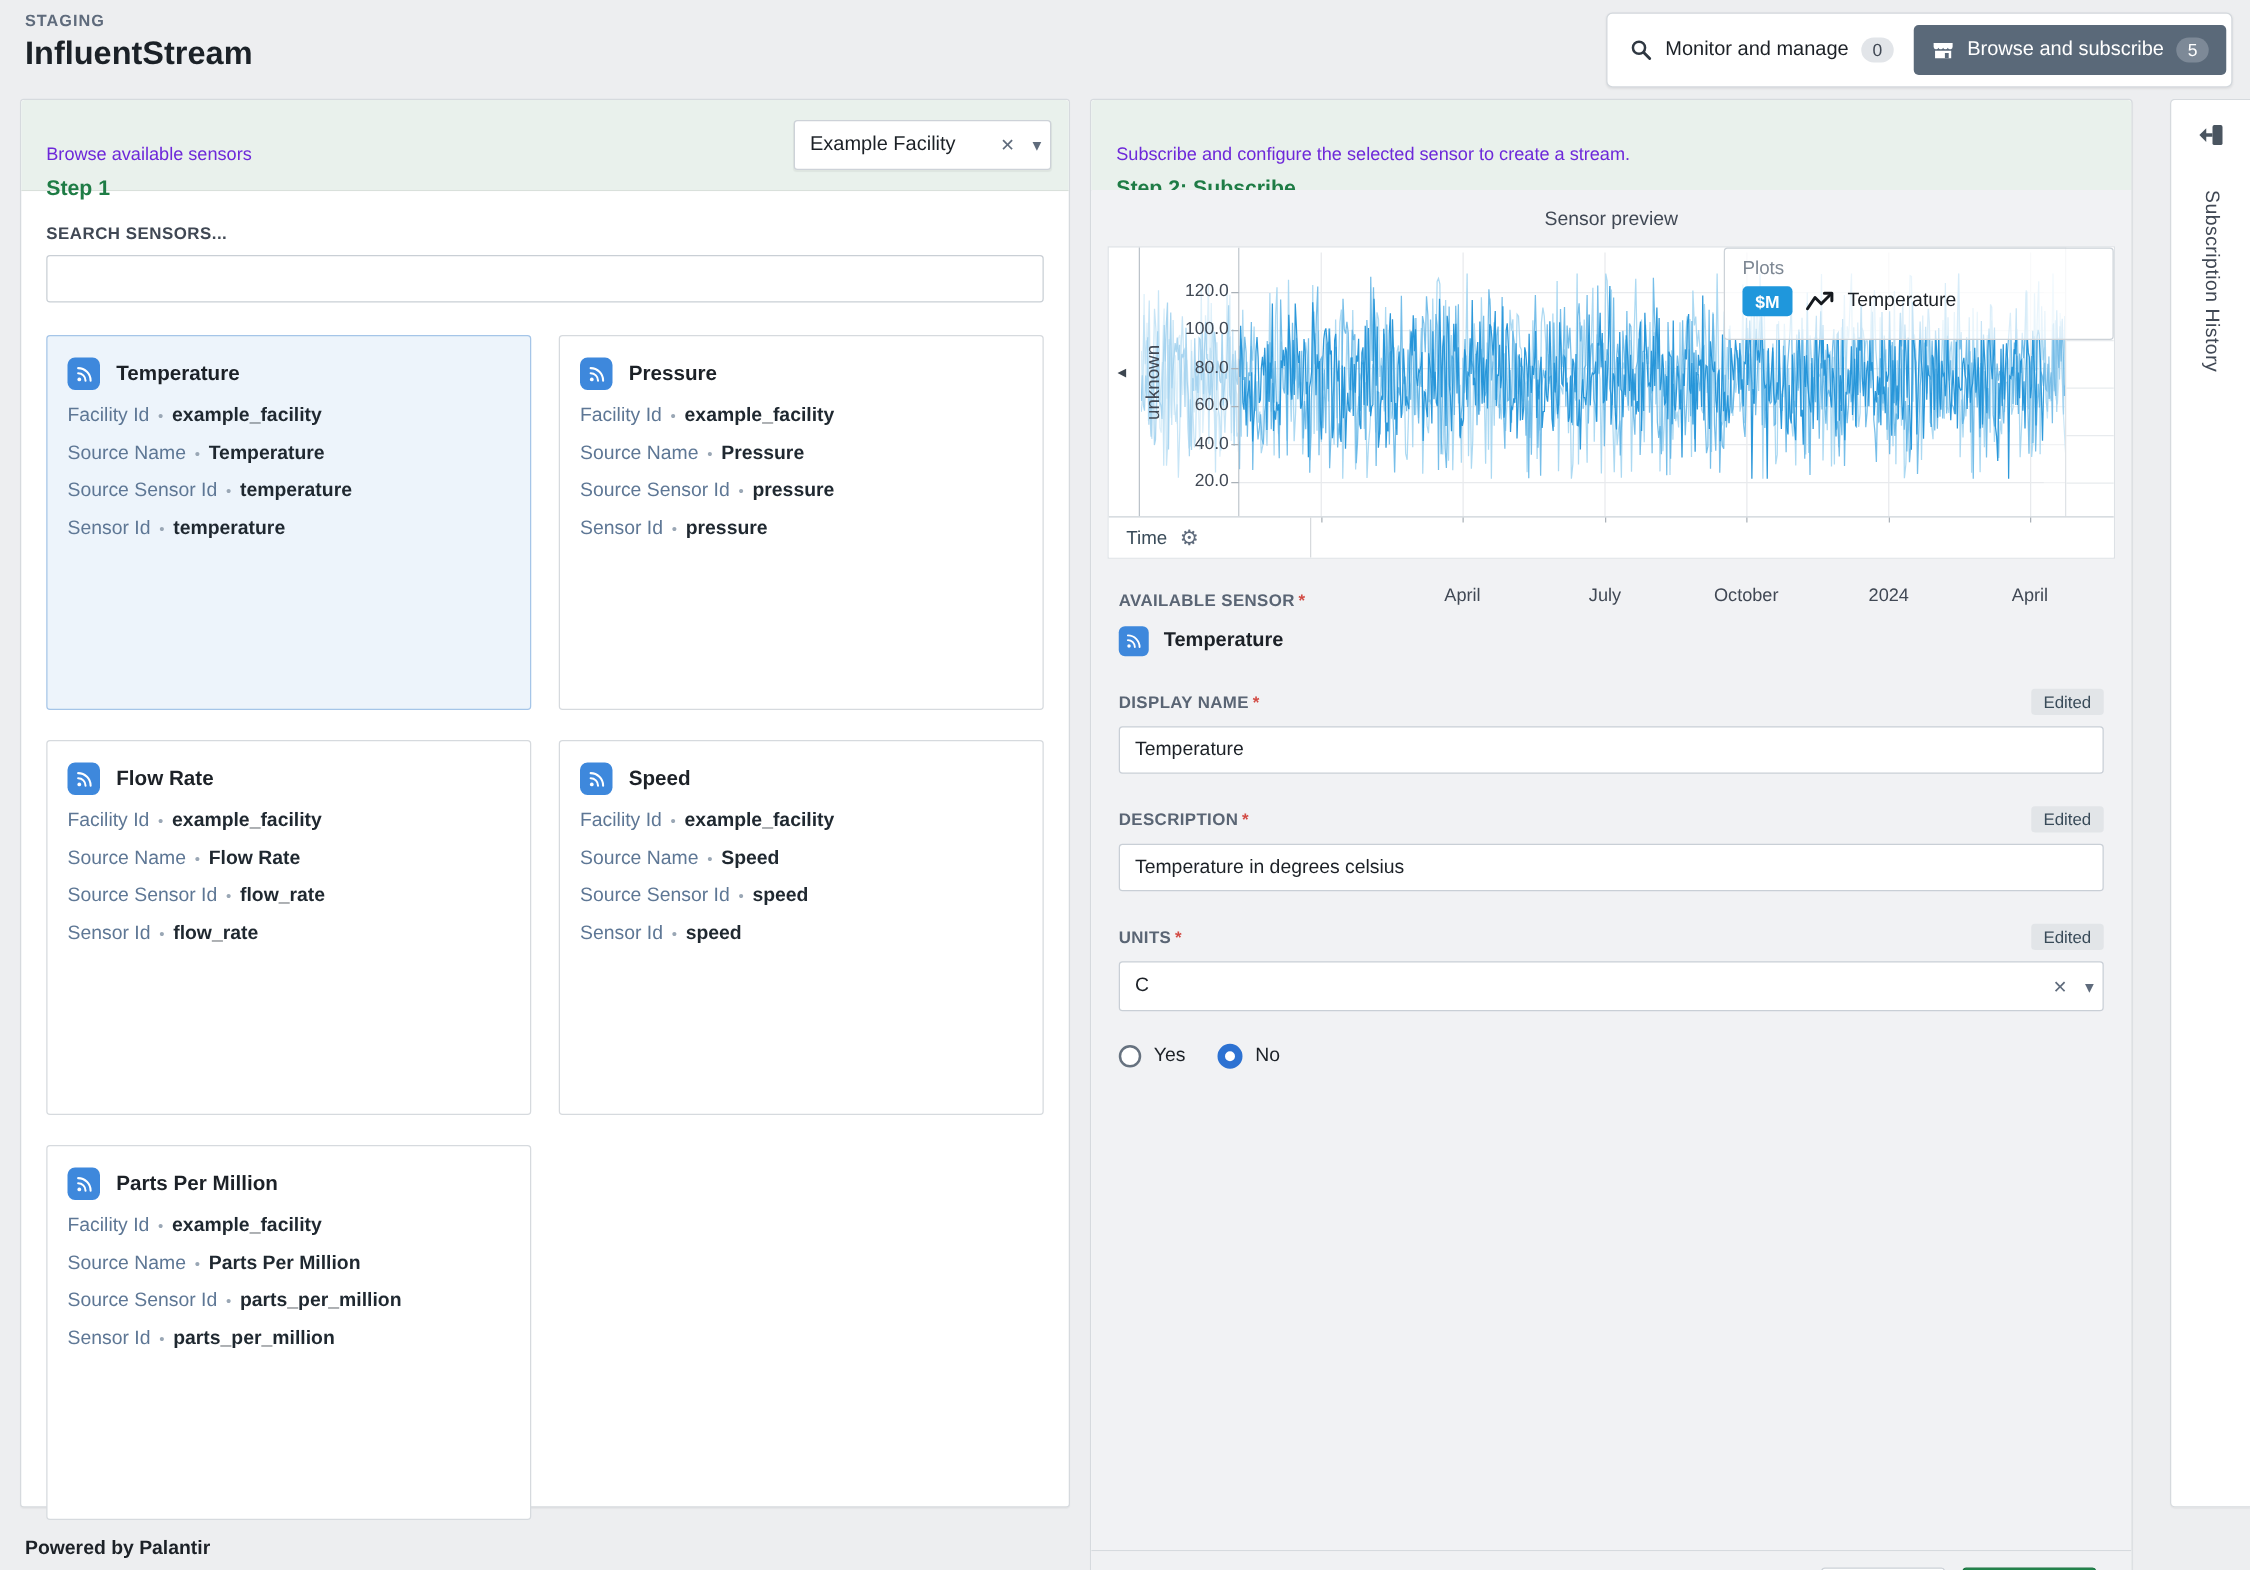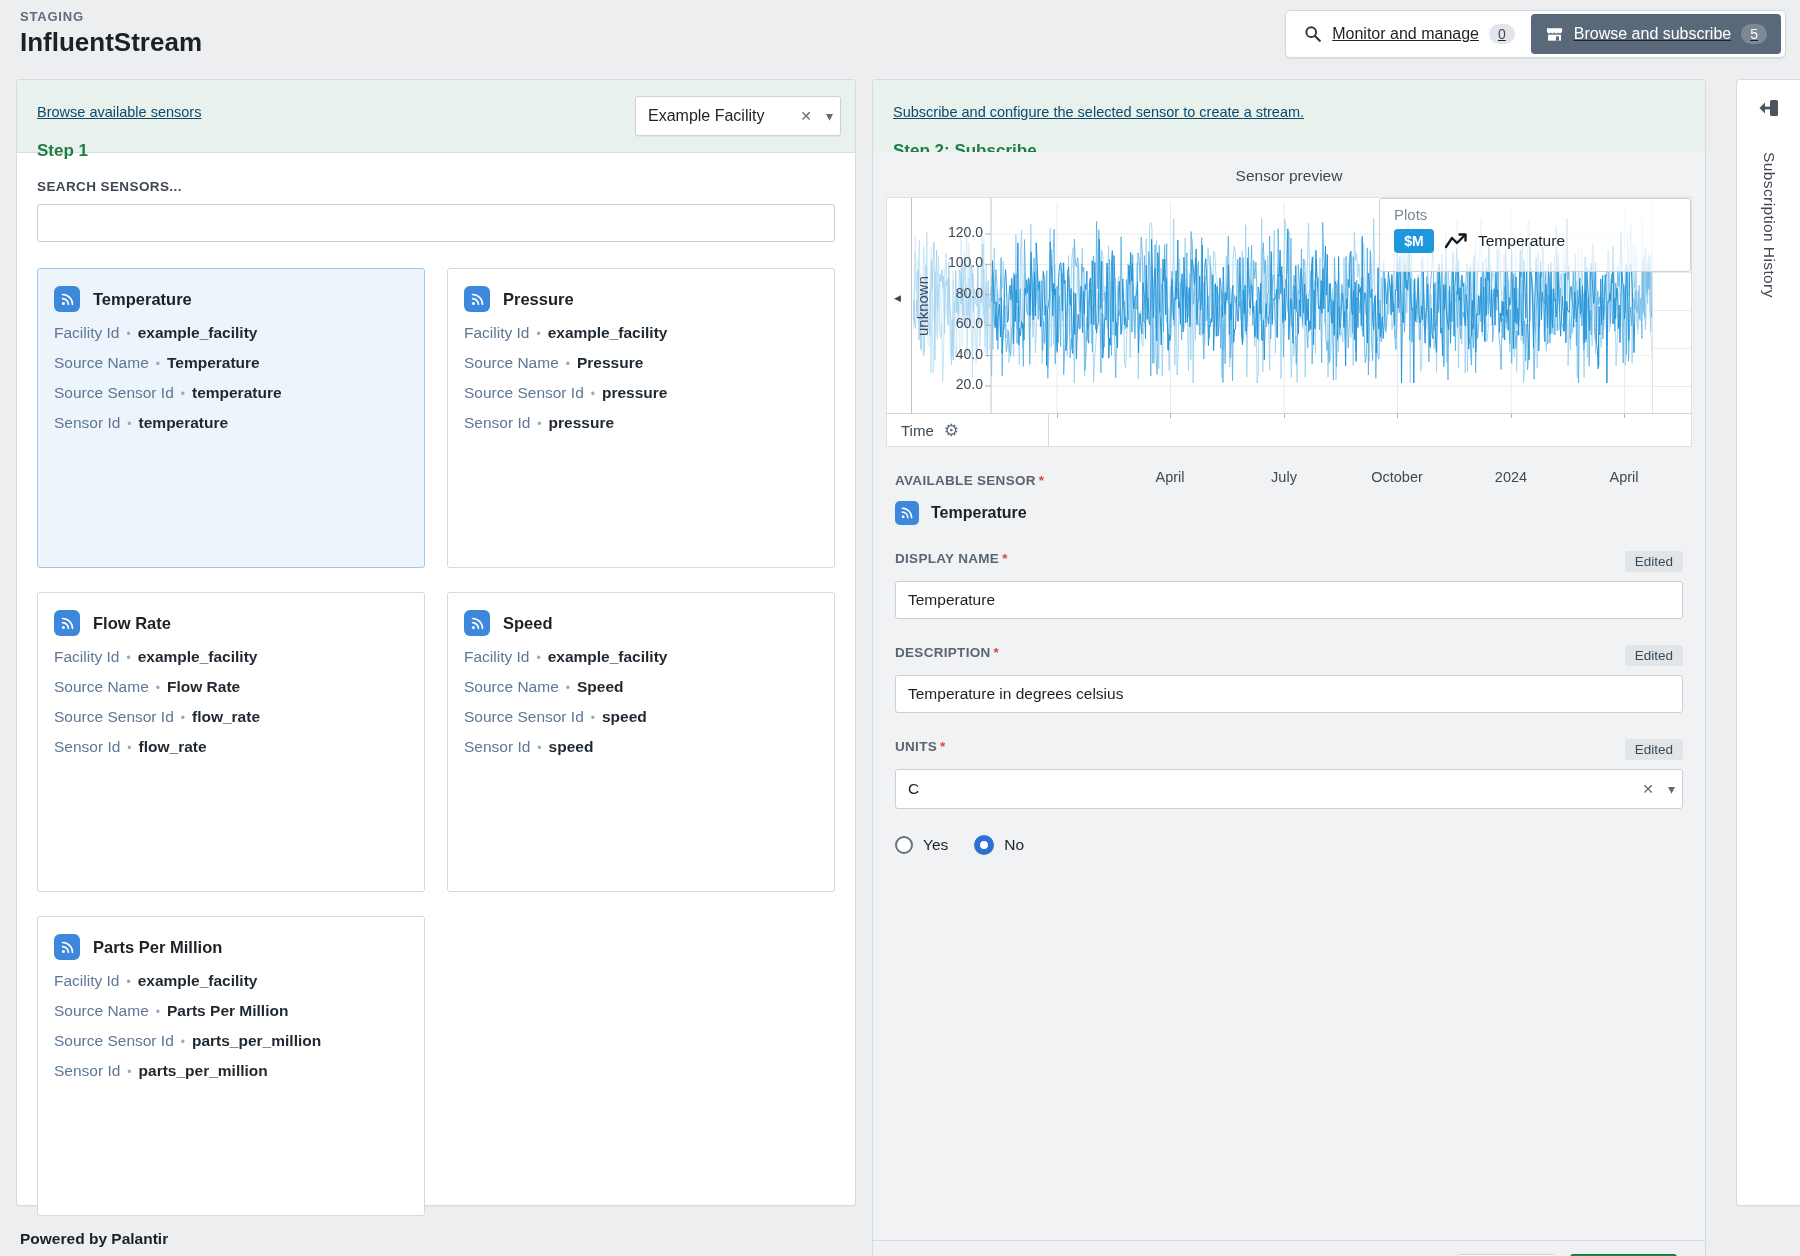--- a/index.html
+++ b/index.html
@@ -5,34 +5,34 @@
   html,body{margin:0;padding:0;}
   body{
     width:1800px;height:1256px;position:relative;
     background:#edeef0;
     font-family:"Liberation Sans",sans-serif;
     color:#1c2127;overflow:hidden;
   }
   
   .staging{position:absolute;left:20px;top:9px;font-size:13px;font-weight:700;color:#5f6b7c;letter-spacing:.8px;}
   .app-title{position:absolute;left:20px;top:27px;font-size:26px;font-weight:700;color:#1b2127;}
-  .seg{position:absolute;right:14px;top:10px;height:48px;display:flex;align-items:center;gap:2px;
-       background:#fff;border:1px solid #d3d8dd;border-radius:5px;padding:0 4px;box-shadow:0 1px 2px rgba(0,0,0,.07);box-sizing:border-box;text-decoration:underline;}
+  .seg{position:absolute;right:14px;top:10px;height:60px;display:flex;align-items:center;gap:2px;
+       background:#fff;border:1px solid #d3d8dd;border-radius:5px;padding:0 4px;box-shadow:0 1px 2px rgba(0,0,0,.07);box-sizing:border-box;}
   .seg-btn{display:flex;align-items:center;gap:10px;height:40px;padding:0 14px;border-radius:4px;font-size:16px;color:#1c2127;cursor:pointer;}
   .seg-btn.active{background:#5a6979;color:#fff;}
   .count-pill{border-radius:99px;padding:2px 9px;font-size:14px;background:#e2e5e9;color:#404854;}
   .seg-btn.active .count-pill{background:#7d8997;color:#fff;}
 
   
   .panel{position:absolute;top:79px;background:#fff;border:1px solid #d6dade;border-radius:3px;box-shadow:0 1px 1px rgba(0,0,0,.04);box-sizing:border-box;}
   #step1{left:16px;width:840px;height:1127px;}
   #step2{left:872px;width:834px;height:1227px;}
   .panel-head{height:72px;background:#e9f1ec;border-bottom:1px solid #d9e0db;position:relative;border-radius:3px 3px 0 0;}
   .step-title{position:absolute;left:20px;top:13px;font-size:17px;font-weight:700;color:#1e7c45;margin-top:48px;}
-  .step-sub{position:absolute;left:20px;top:24px;font-size:14.5px;color:#0c4a6e;text-decoration:underline;}
+  .step-sub{position:absolute;left:20px;top:36px;font-size:14.5px;color:#6d28d9;}
 
   
   .facility{position:absolute;right:14px;top:16px;width:206px;height:40px;background:#fff;border:1px solid #cdd2d8;border-radius:3px;
             display:flex;align-items:center;box-shadow:0 1px 1px rgba(0,0,0,.05);box-sizing:border-box;cursor:pointer;}
   .facility .val{flex:1;padding-left:12px;font-size:16px;color:#1c2127;}
   .ctrl-glyph{color:#5f6b7c;font-size:14px;padding:0 7px;cursor:pointer;}
 
   
   .s1-body{padding:26px 20px 0;}
   .search-label{font-size:13.5px;font-weight:700;color:#404854;letter-spacing:.4px;}
@@ -76,21 +76,21 @@
   .time-label{font-size:15px;color:#394b59;}
   .gear{font-size:17px;color:#5f6b7c;cursor:pointer;}
   .mt{position:absolute;top:7px;width:90px;text-align:center;font-size:14.5px;color:#404854;margin-top:48px;}
   .mt0{left:238px}.mt1{left:352px}.mt2{left:465px}.mt3{left:579px}.mt4{left:692px}
   .at{position:absolute;top:0;width:1px;height:4px;background:#aab1b8;}
   .at0{left:170px}.at1{left:283px}.at2{left:397px}.at3{left:510px}.at4{left:624px}.at5{left:737px}
 
   
   .form{padding:0 22px;}
   .fgroup{margin-top:26px;}
-  .label-row{display:flex;align-items:flex-start;justify-content:space-between;}
+  .label-row{display:flex;align-items:center;justify-content:space-between;}
   .flab{font-size:13.5px;font-weight:700;color:#5a6574;letter-spacing:.3px;}
   .req{color:#d24a43;margin-left:3px;font-weight:700;}
   .edited-badge{background:#e2e5e8;color:#394b59;font-size:13.5px;padding:3px 10px;border-radius:3px;}
   .tinput{margin-top:9px;width:100%;height:38px;border:1px solid #c9cfd6;border-radius:3px;background:#fff;box-sizing:border-box;padding:0 12px;font:inherit;font-size:15.5px;color:#1c2127;}
   .sensor-line{margin-top:13px;display:flex;align-items:center;gap:12px;font-size:16px;font-weight:600;}
   .select-box{margin-top:9px;height:38px;border:1px solid #c9cfd6;border-radius:3px;background:#fff;display:flex;align-items:center;cursor:pointer;}
   .select-box .val{flex:1;padding-left:12px;font-size:15.5px;}
   .radio-row{margin-top:15px;display:flex;align-items:center;gap:26px;}
   .radio-item{display:flex;align-items:center;gap:10px;font-size:15.5px;cursor:pointer;}
   .radio{width:18px;height:18px;border-radius:50%;box-sizing:border-box;background:#fff;border:2px solid #66727f;}

